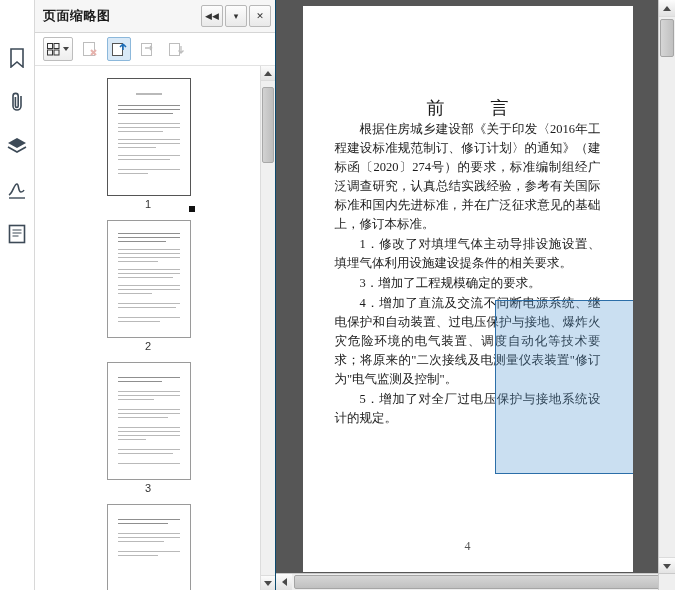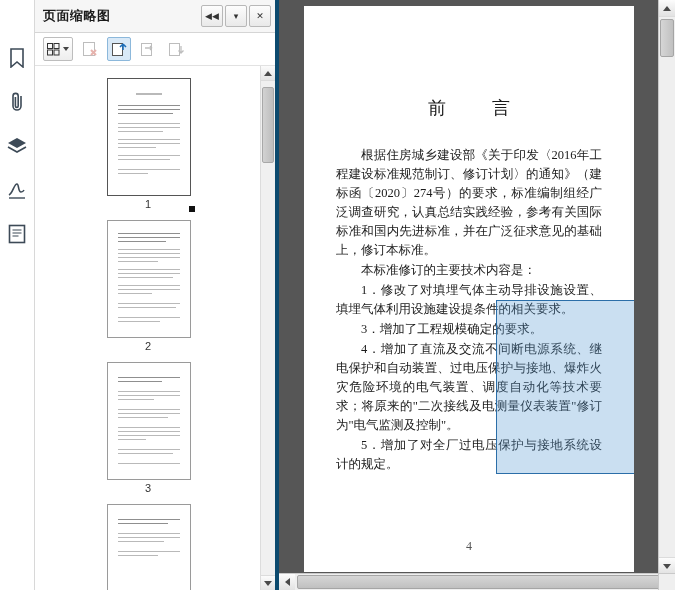--- a/index.html
+++ b/index.html
@@ -45,21 +45,21 @@
   }
   .rail-btn svg { display: block; }
 
   
   .panel {
     width: 240px;
     flex: none;
     display: flex;
     flex-direction: column;
     background: #86efac;
-    border-right: 4px solid #0c4a6e;
+    border-right: 1px solid #0c4a6e;
     position: relative;
   }
   .panel-header {
     height: 32px;
     display: flex;
     align-items: center;
     padding: 0 4px 0 8px;
     border-bottom: 1px solid #d5d5d5;
     background: #f6f6f6;
   }
@@ -251,21 +251,20 @@
   .doc-inner {
     padding: 90px 32px 0 32px;
     font-family: "Liberation Serif", serif;
     color: #1b1b1b;
   }
   .doc-title {
     text-align: center;
     font-size: 18px;
     letter-spacing: 14px;
     padding-left: 14px;
-    margin-bottom: 26px;
     font-weight: normal;
   }
   .doc-p {
     font-size: 12.5px;
     line-height: 19px;
     text-align: justify;
     text-indent: 2em;
     margin: 0 0 1px 0;
   }
   .page-number {
@@ -531,21 +530,20 @@
       </div>
     </div>
   </div>
 
   <div class="viewer">
     <div class="page-area">
       <div class="page">
         <div class="doc-inner">
           <div class="doc-title">前　言</div>
           <p class="doc-p">根据住房城乡建设部《关于印发〈2016年工程建设标准规范制订、修订计划〉的通知》（建标函〔2020〕274号）的要求，标准编制组经广泛调查研究，认真总结实践经验，参考有关国际标准和国内先进标准，并在广泛征求意见的基础上，修订本标准。</p>
-          <p class="doc-p">本标准修订的主要技术内容是：</p>
           <p class="doc-p">1．修改了对填埋气体主动导排设施设置、填埋气体利用设施建设提条件的相关要求。</p>
           <p class="doc-p">3．增加了工程规模确定的要求。</p>
           <p class="doc-p">4．增加了直流及交流不间断电源系统、继电保护和自动装置、过电压保护与接地、爆炸火灾危险环境的电气装置、调度自动化等技术要求；将原来的"二次接线及电测量仪表装置"修订为"电气监测及控制"。</p>
           <p class="doc-p">5．增加了对全厂过电压保护与接地系统设计的规定。</p>
 
         </div>
         <div class="page-number">4</div>
         <div class="selection"></div>
       </div>
     </div>

